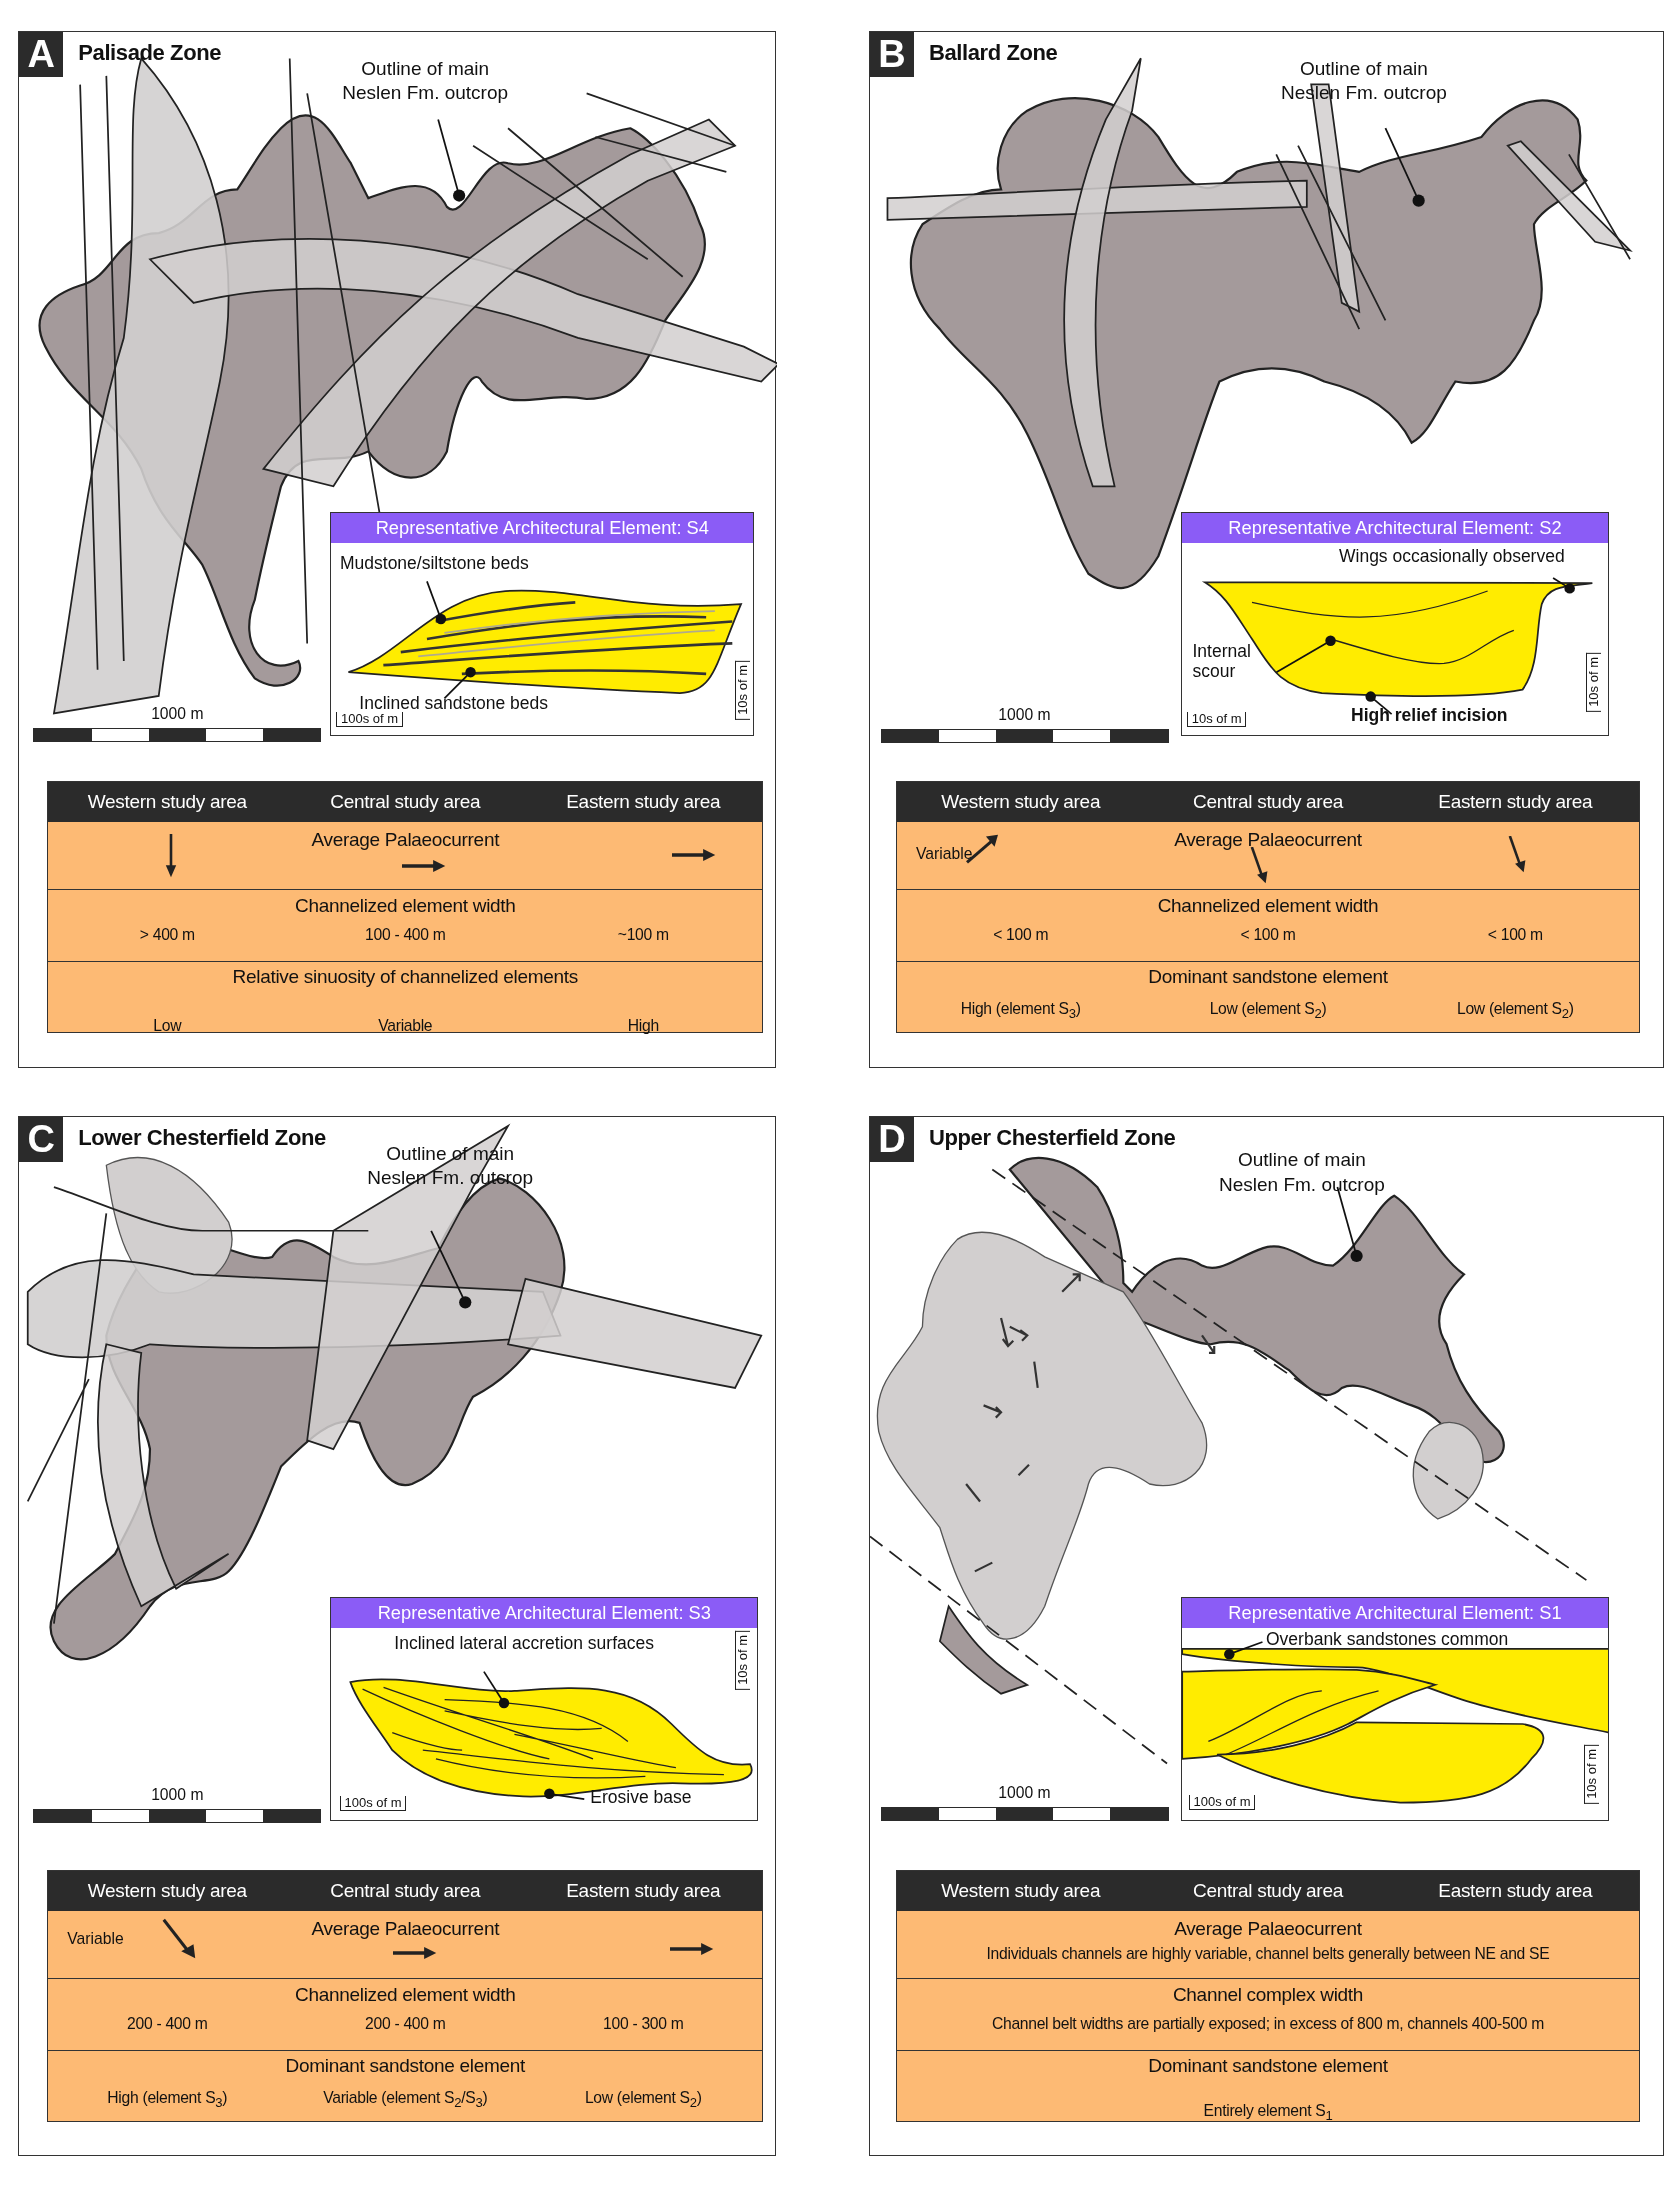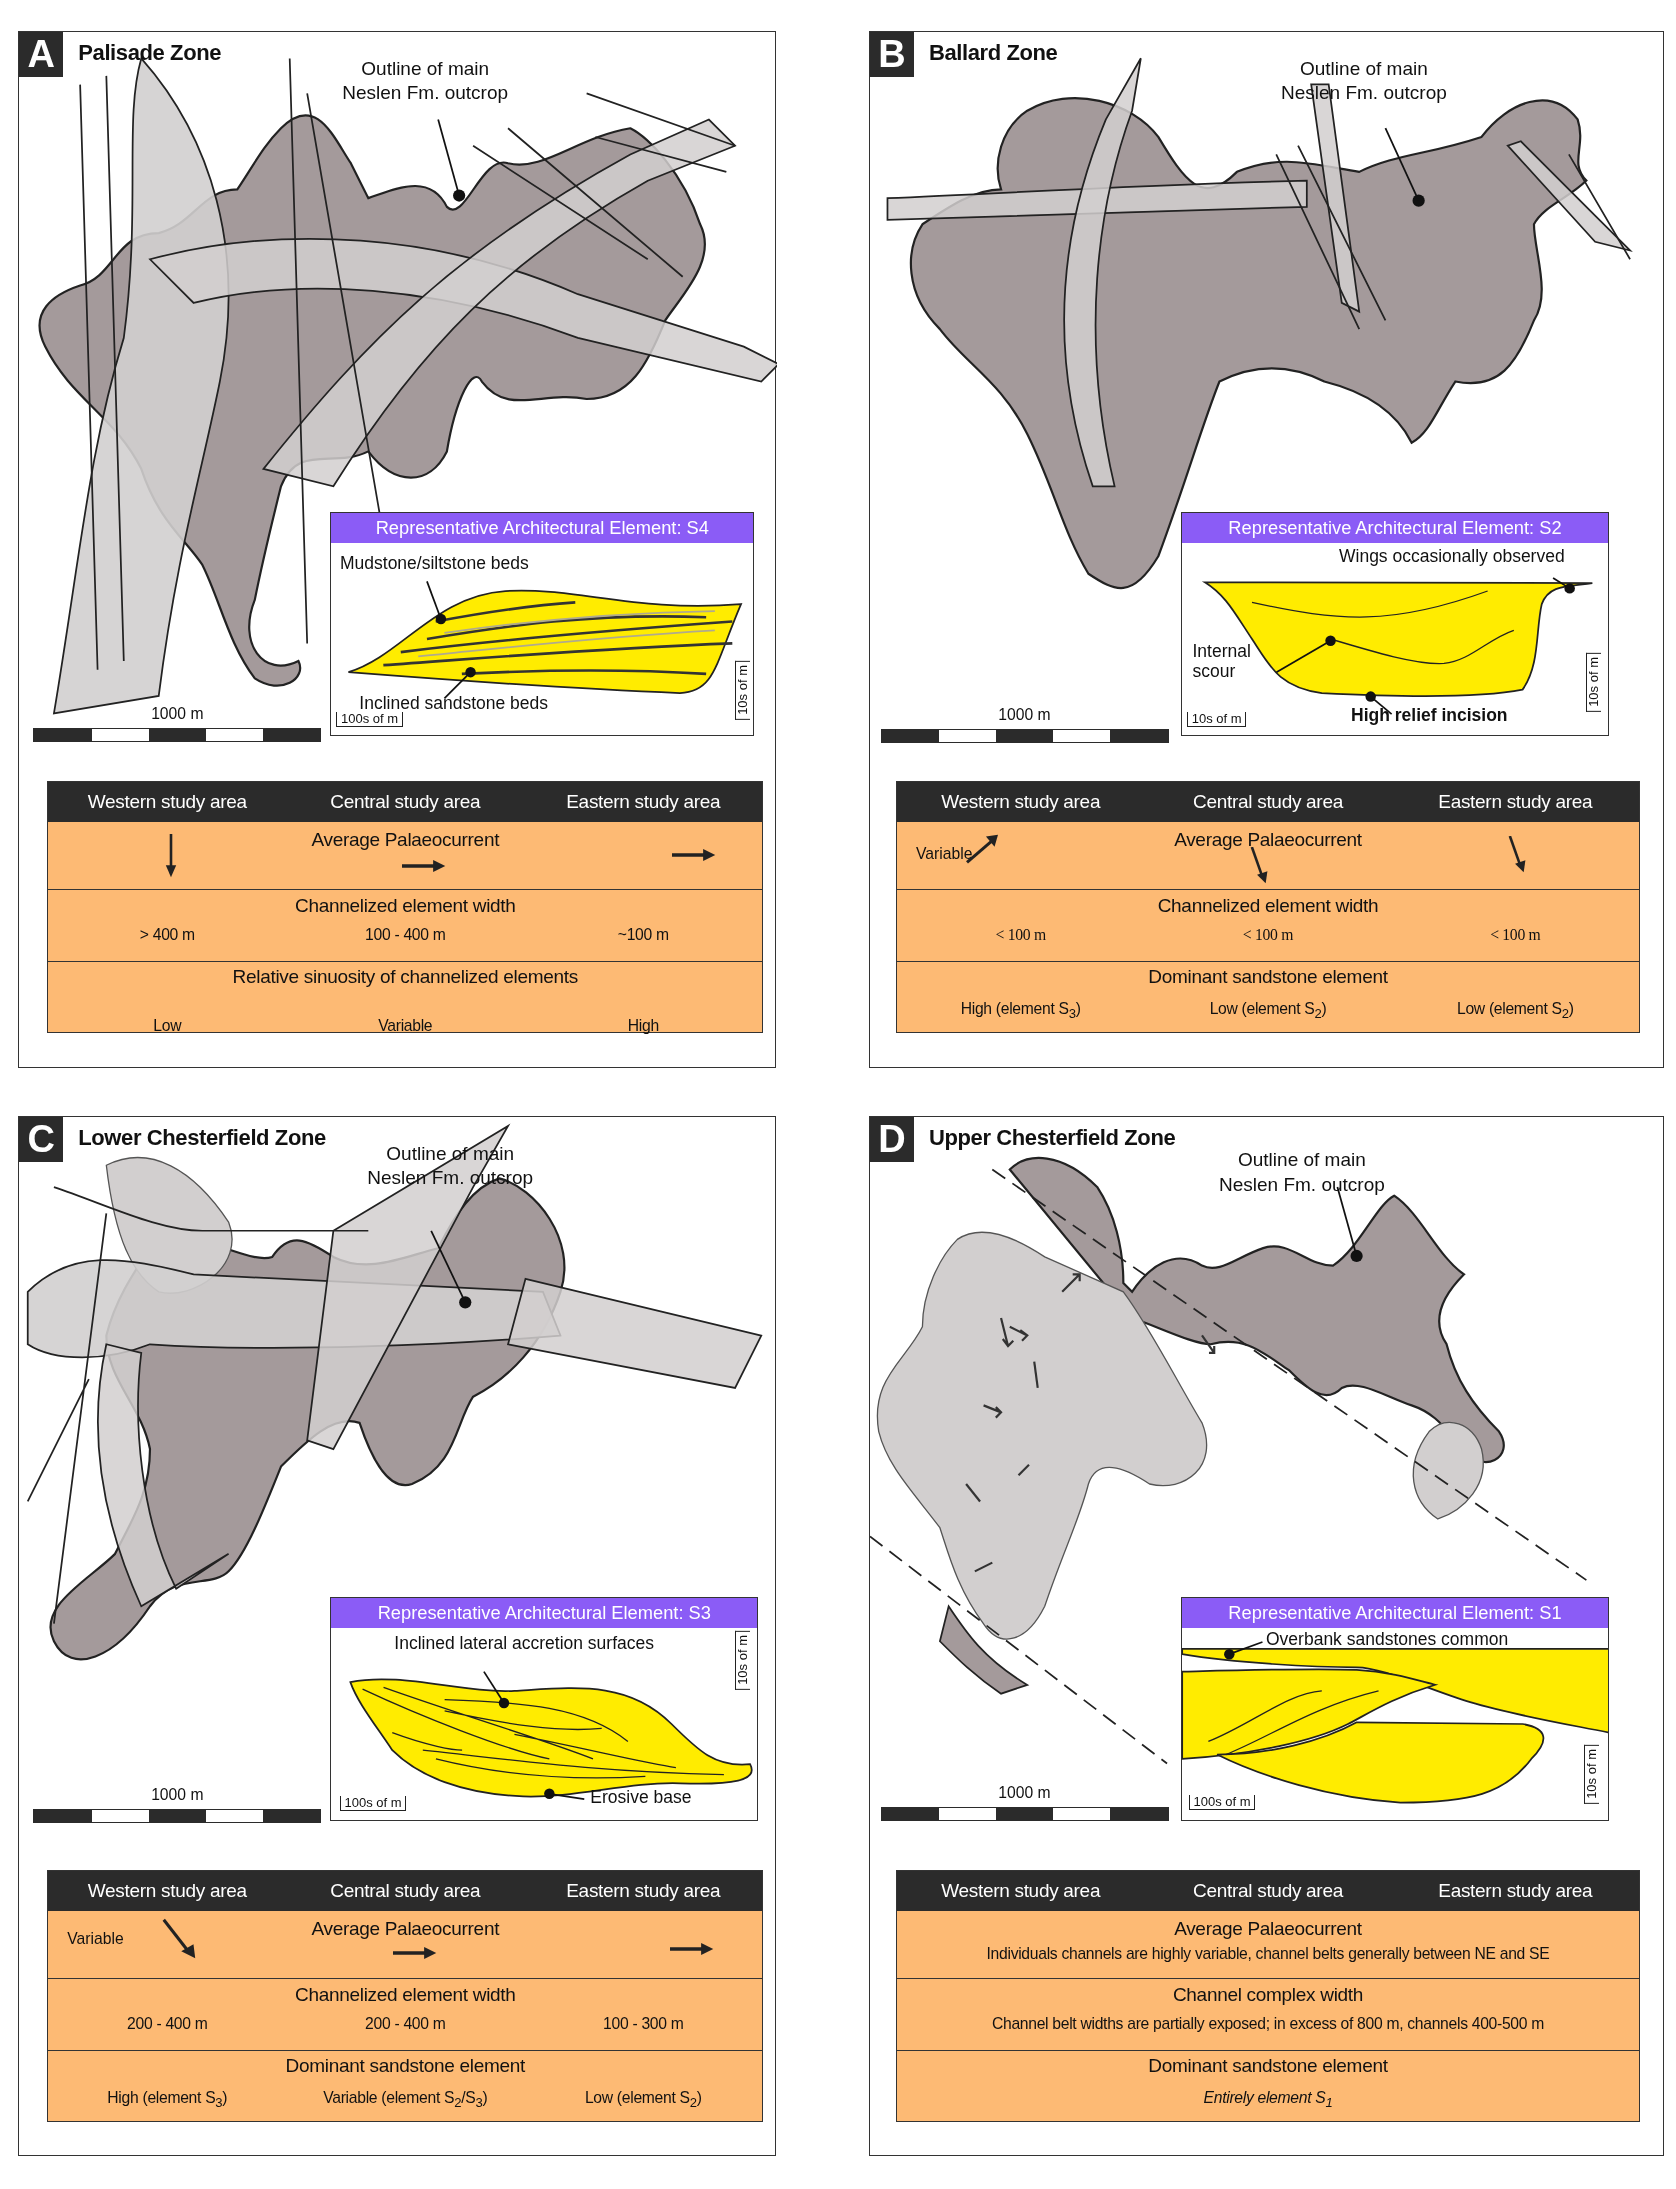--- a/index.html
+++ b/index.html
@@ -196,21 +196,21 @@
           <line x1="2" y1="0" x2="14" y2="34" stroke="#222" stroke-width="3"></line>
           <polygon points="8,32 20,28 18,42" fill="#222"></polygon>
         </svg>
       <svg class="arrow-icon" style="left:611px; top:14px;" width="21" height="38" viewBox="0 0 24 44">
           <line x1="2" y1="0" x2="14" y2="34" stroke="#222" stroke-width="3"></line>
           <polygon points="8,32 20,28 18,42" fill="#222"></polygon>
         </svg>
     </div>
     <div class="st-row" style="height:72px;">
       <div class="st-row-title" style="padding-top:5.2px;">Channelized element width</div>
-      <div class="st-cells" style="margin-top:8.7px;font-family:Liberation Serif, serif;">
+      <div class="st-cells" style="margin-top:8.7px;">
         <span>&lt; 100 m</span>
         <span>&lt; 100 m</span>
         <span>&lt; 100 m</span>
       </div>
     </div>
     <div class="st-row" style="height:70px;">
       <div class="st-row-title" style="padding-top:3.5px;">Dominant sandstone element</div>
       <div class="st-cells" style="margin-top:12.2px;">
         <span><span>High (element S</span><sub>3</sub><span>)</span></span>
         <span><span>Low (element S</span><sub>2</sub><span>)</span></span>
@@ -371,17 +371,17 @@
     <div class="st-row" style="height:67px; border-top:none;">
       <div class="st-row-title" style="padding-top:7px;">Average Palaeocurrent</div>
       <div class="st-full" style="margin-top:5.2px;">Individuals channels are highly variable, channel belts generally between NE and SE</div>
     </div>
     <div class="st-row" style="height:72px;">
       <div class="st-row-title" style="padding-top:5.2px;">Channel complex width</div>
       <div class="st-full" style="margin-top:8.7px;">Channel belt widths are partially exposed; in excess of 800 m, channels 400-500 m</div>
     </div>
     <div class="st-row" style="height:70px;">
       <div class="st-row-title" style="padding-top:3.5px;">Dominant sandstone element</div>
-      <div class="st-full" style="margin-top:12px;font-style:italic;"><span>Entirely element S</span><sub>1</sub></div>
+      <div class="st-full" style="margin-top:25px;"><span>Entirely element S</span><sub>1</sub></div>
     </div>
   </div>
 </div>
 
 
 </body></html>

